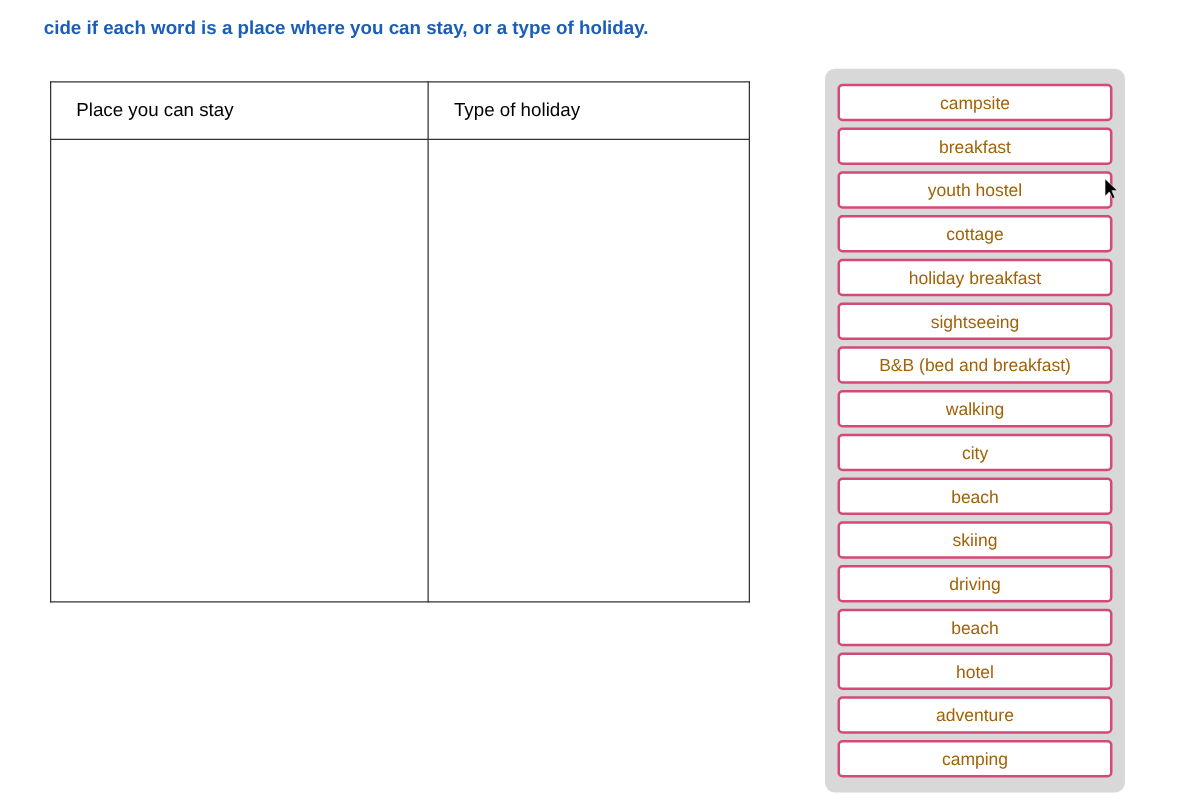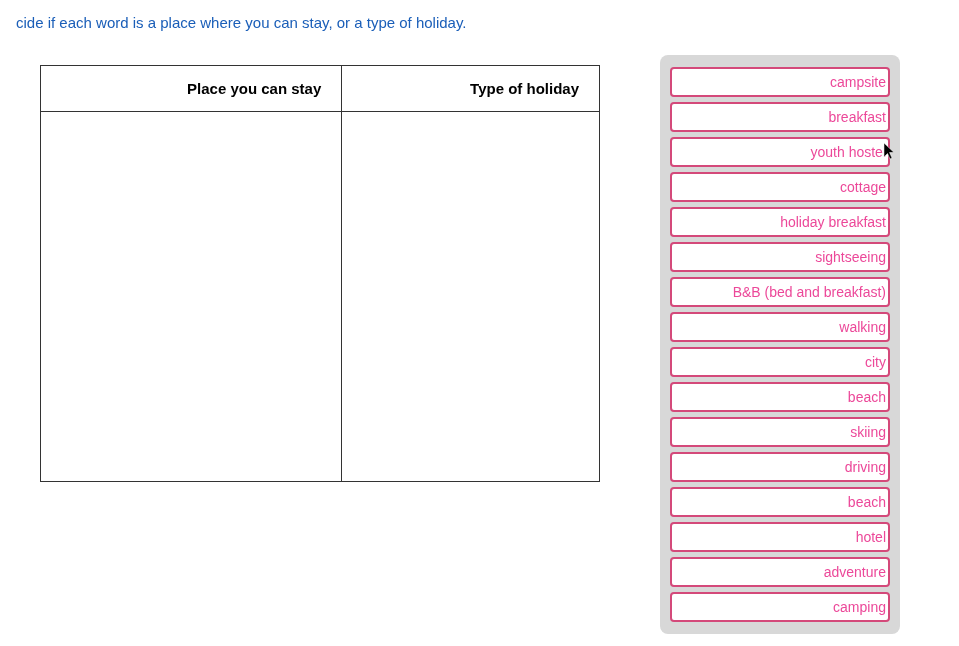--- a/index.html
+++ b/index.html
@@ -12,24 +12,25 @@
       font-family: Arial, sans-serif;
       background: #ffffff;
       width: 959px;
       min-height: 646px;
       overflow: hidden;
       position: relative;
     }
 
     .instruction {
       font-size: 15px;
-      font-weight: normal;
+      font-weight: bold;
       color: #1a5eb8;
       padding: 12px 16px;
       line-height: 1.4;
+      margin-left: 19px;
     }
 
     .main-content {
       display: flex;
       flex-direction: row;
       padding: 20px 40px;
       gap: 60px;
     }
 
     .table-container {
@@ -39,22 +40,22 @@
 
     .sort-table {
       border-collapse: collapse;
       width: 100%;
       border: 1.5px solid #333;
     }
 
     .sort-table th {
       border: 1.5px solid #333;
       padding: 14px 20px;
-      text-align: right;
-      font-weight: bold;
+      text-align: left;
+      font-weight: normal;
       font-size: 15px;
       background: #fff;
       white-space: nowrap;
       margin-left: 13px;
     }
 
     .sort-table td {
       border: 1.5px solid #333;
       padding: 0;
       height: 370px;
@@ -70,24 +71,24 @@
       flex-direction: column;
       gap: 5px;
       align-self: flex-start;
       margin-top: -10px;
     }
 
     .word-card {
       background: #ffffff;
       border: 2px solid #d4497a;
       border-radius: 4px;
-      padding: 5px 2px;
-      text-align: right;
+      padding: 5px 28px;
+      text-align: center;
       font-size: 14px;
-      color: #ec4899;
+      color: #a16207;
       cursor: pointer;
       user-select: none;
       position: relative;
     }
 
     .cursor-indicator {
       position: absolute;
       right: -8px;
       top: 50%;
       transform: translateY(-50%);

